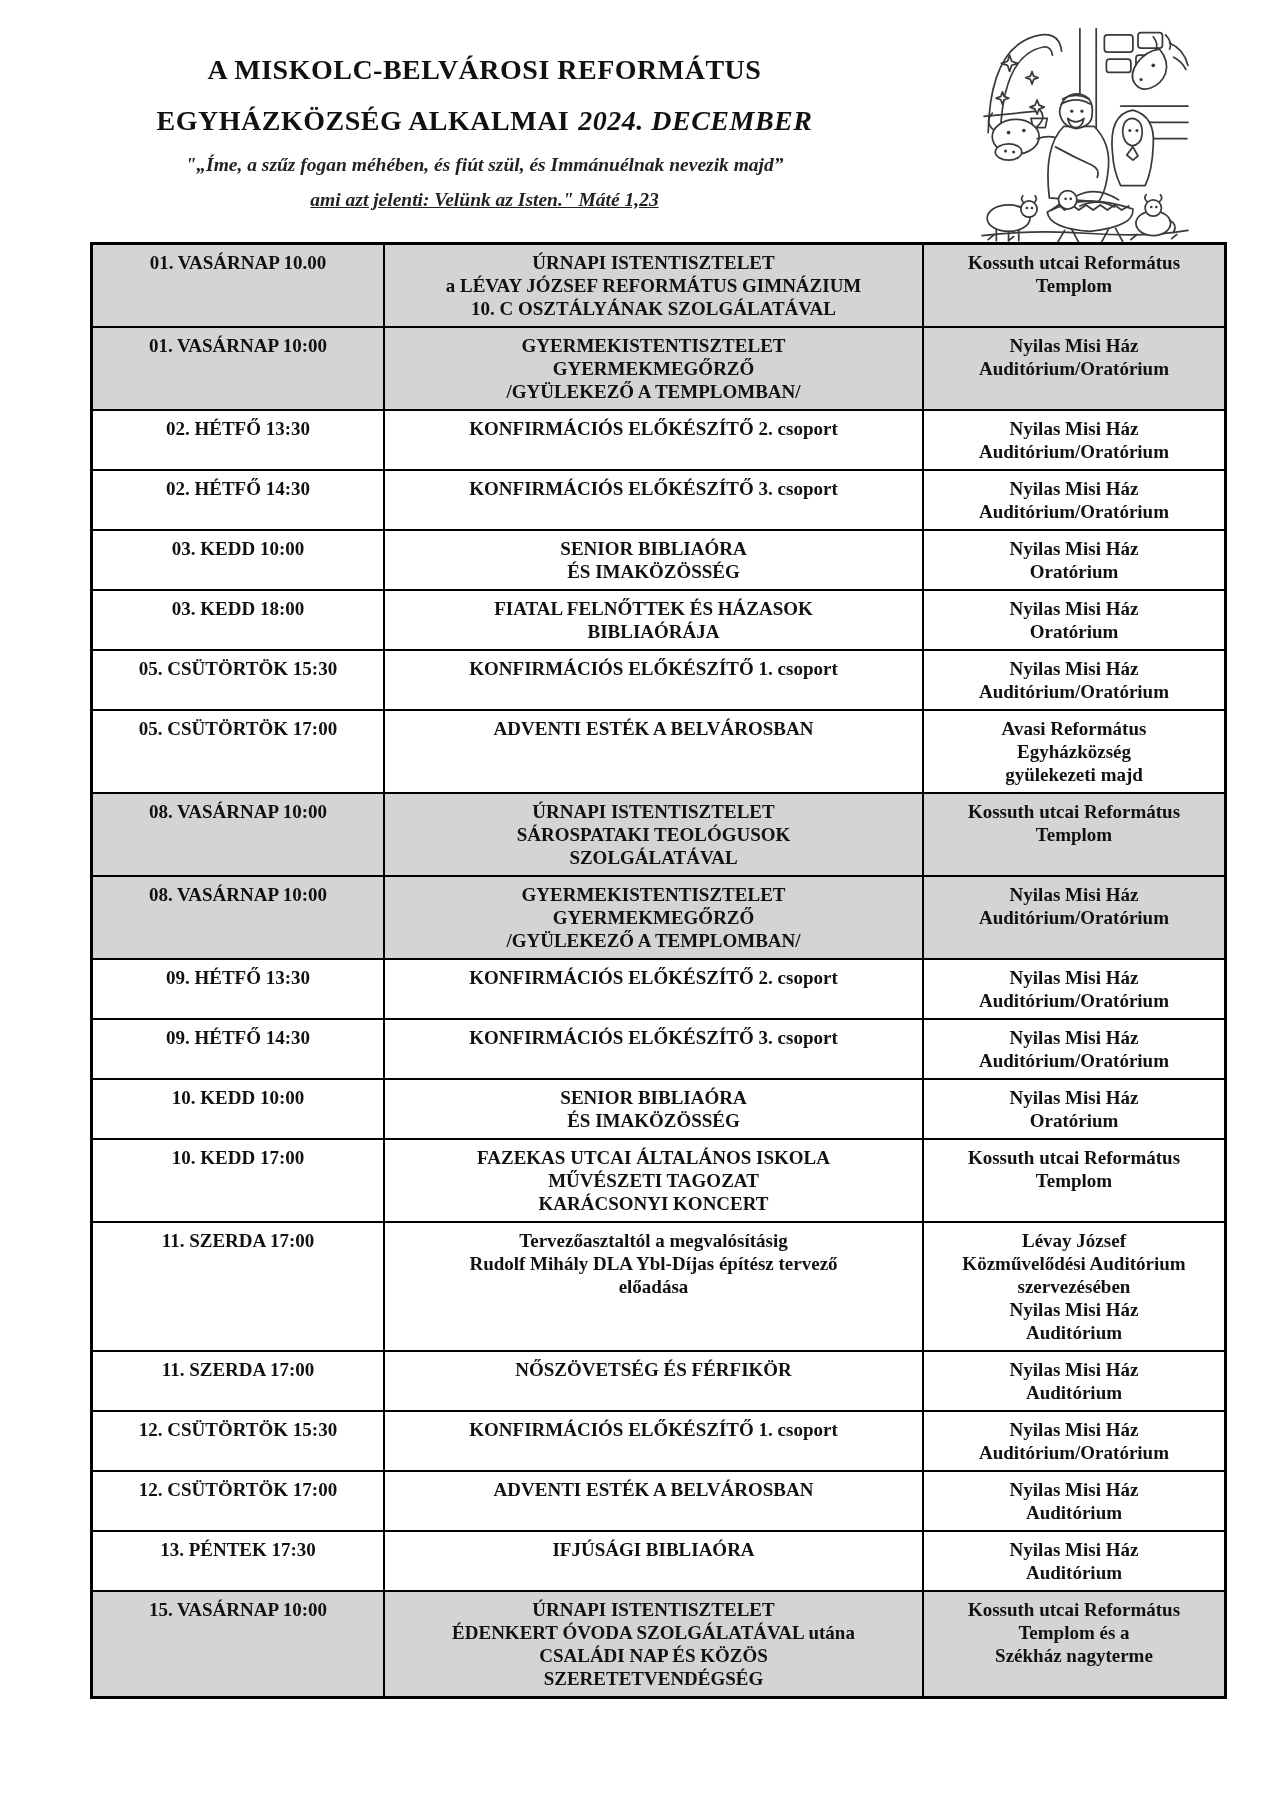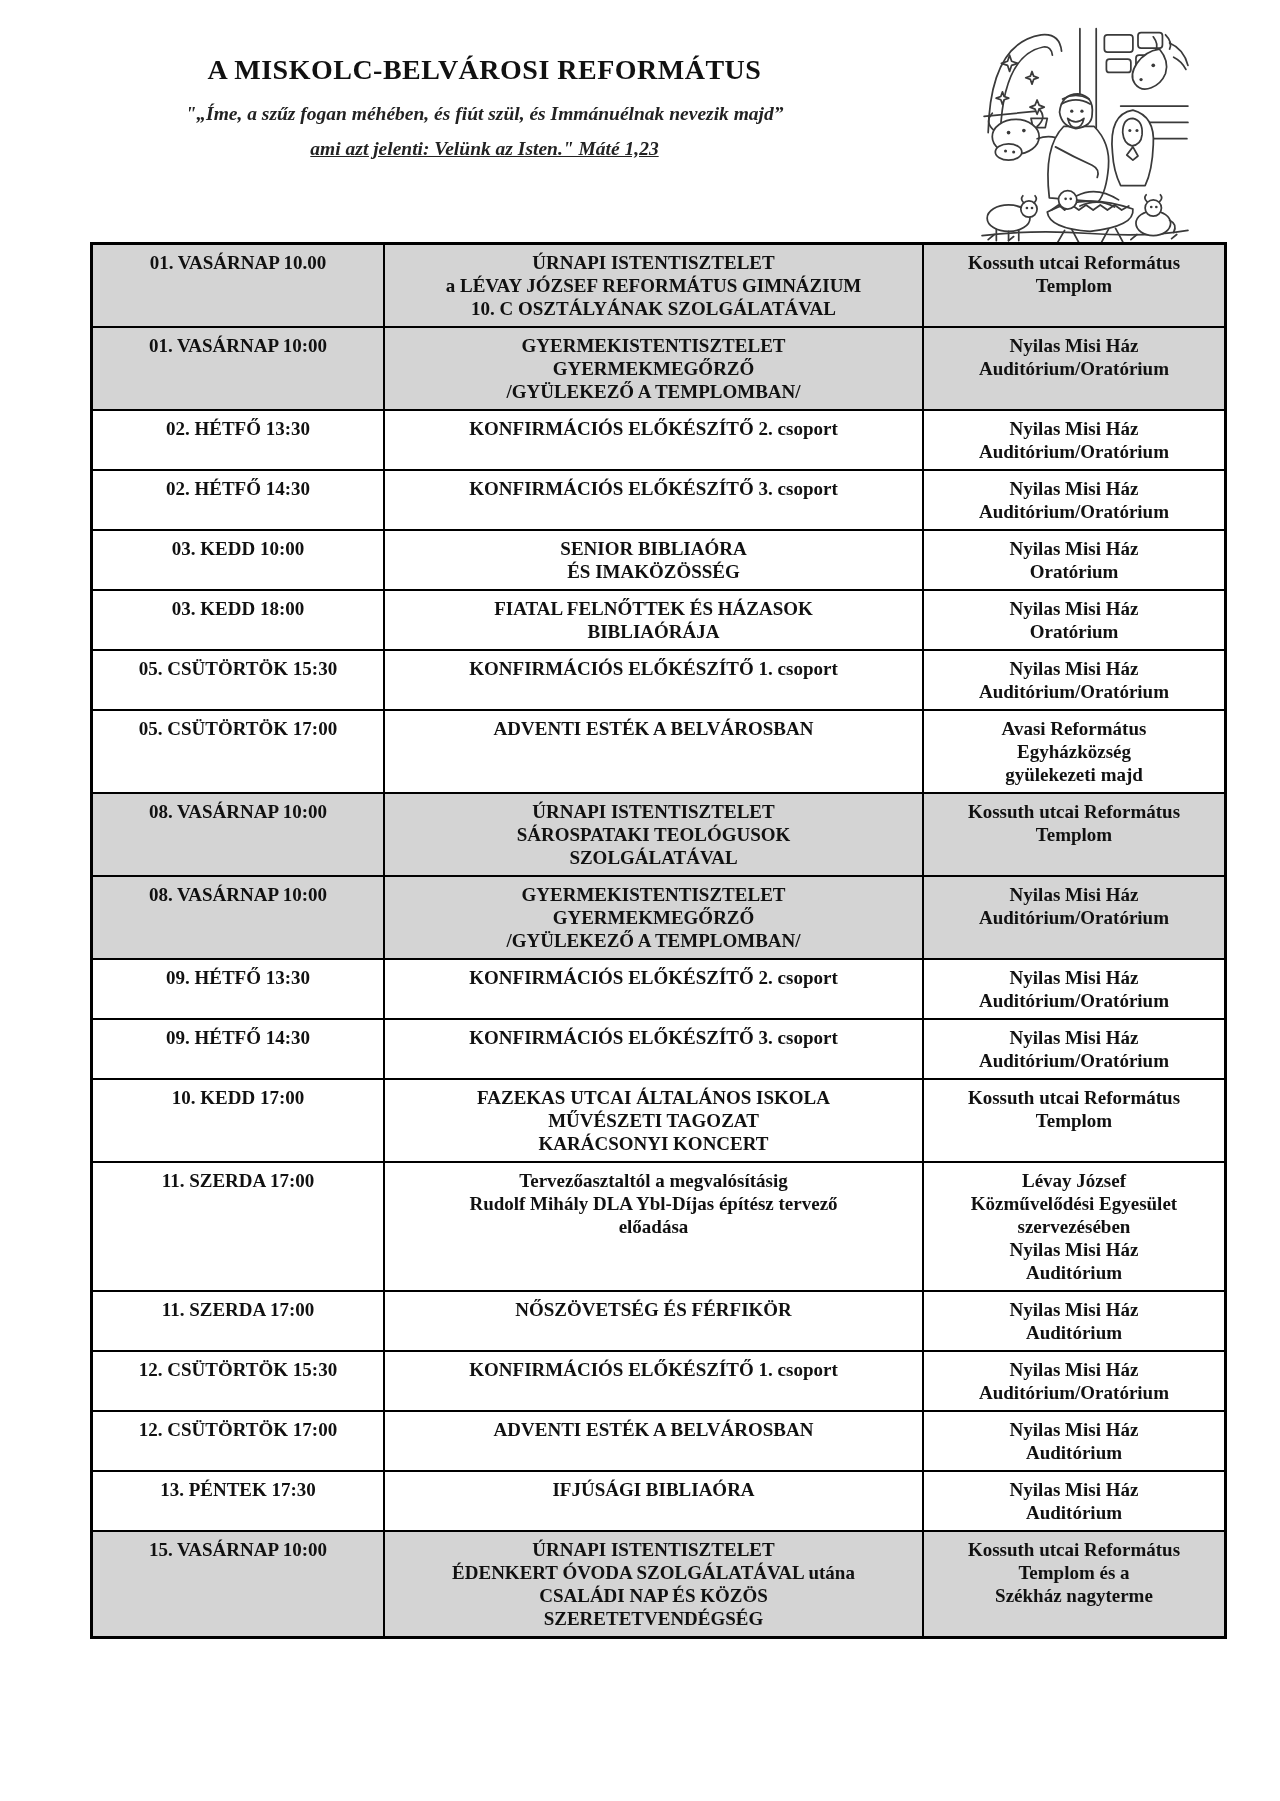--- a/index.html
+++ b/index.html
@@ -69,20 +69,21 @@
   tr.shaded td { background:var(--shaded, #d4d4d4); }
   .line { white-space:nowrap; }
 </style>
 </head>
 <body>
 
 <div class="page">
 
   <div class="header">
     <div class="title1">A MISKOLC-BELVÁROSI REFORMÁTUS</div>
+    <div class="title2"><span>EGYHÁZKÖZSÉG ALKALMAI</span><span class="it">2024. DECEMBER</span></div>
     <div class="quote q1">"„Íme, a szűz fogan méhében, és fiút szül, és Immánuélnak nevezik majd”</div>
     <div class="quote q2">ami azt jelenti: Velünk az Isten." Máté 1,23</div>
   </div>
 
   <svg class="nativity" viewBox="0 0 210 225" aria-hidden="true">
 
     <path d="M4,219 Q55,213 110,217 T206,214"></path>
     <path d="M10,223 l6,-5 M30,224 l5,-4 M150,223 l6,-5 M190,222 l5,-4"></path>
 
     <path d="M10,118 Q12,30 62,22 Q80,20 82,38"></path>
@@ -316,20 +317,33 @@
           </td>
     <td class="c-event">
             <div class="line">KONFIRMÁCIÓS ELŐKÉSZÍTŐ 3. csoport</div>
           </td>
     <td class="c-loc">
             <div class="line">Nyilas Misi Ház</div>
             <div class="line">Auditórium/Oratórium</div>
           </td>
   </tr>
 
+  <tr>
+    <td class="c-date">
+            <div class="line">10. KEDD 10:00</div>
+          </td>
+    <td class="c-event">
+            <div class="line">SENIOR BIBLIAÓRA</div>
+            <div class="line">ÉS IMAKÖZÖSSÉG</div>
+          </td>
+    <td class="c-loc">
+            <div class="line">Nyilas Misi Ház</div>
+            <div class="line">Oratórium</div>
+          </td>
+  </tr>
 
   <tr>
     <td class="c-date">
             <div class="line">10. KEDD 17:00</div>
           </td>
     <td class="c-event">
             <div class="line">FAZEKAS UTCAI ÁLTALÁNOS ISKOLA</div>
             <div class="line">MŰVÉSZETI TAGOZAT</div>
             <div class="line">KARÁCSONYI KONCERT</div>
           </td>
@@ -343,21 +357,21 @@
     <td class="c-date">
             <div class="line">11. SZERDA 17:00</div>
           </td>
     <td class="c-event">
             <div class="line">Tervezőasztaltól a megvalósításig</div>
             <div class="line">Rudolf Mihály DLA Ybl-Díjas építész tervező</div>
             <div class="line">előadása</div>
           </td>
     <td class="c-loc">
             <div class="line">Lévay József</div>
-            <div class="line">Közművelődési Egyesület</div>
+            <div class="line">Közművelődési Auditórium</div>
             <div class="line">szervezésében</div>
             <div class="line">Nyilas Misi Ház</div>
             <div class="line">Auditórium</div>
           </td>
   </tr>
 
   <tr>
     <td class="c-date">
             <div class="line">11. SZERDA 17:00</div>
           </td>

